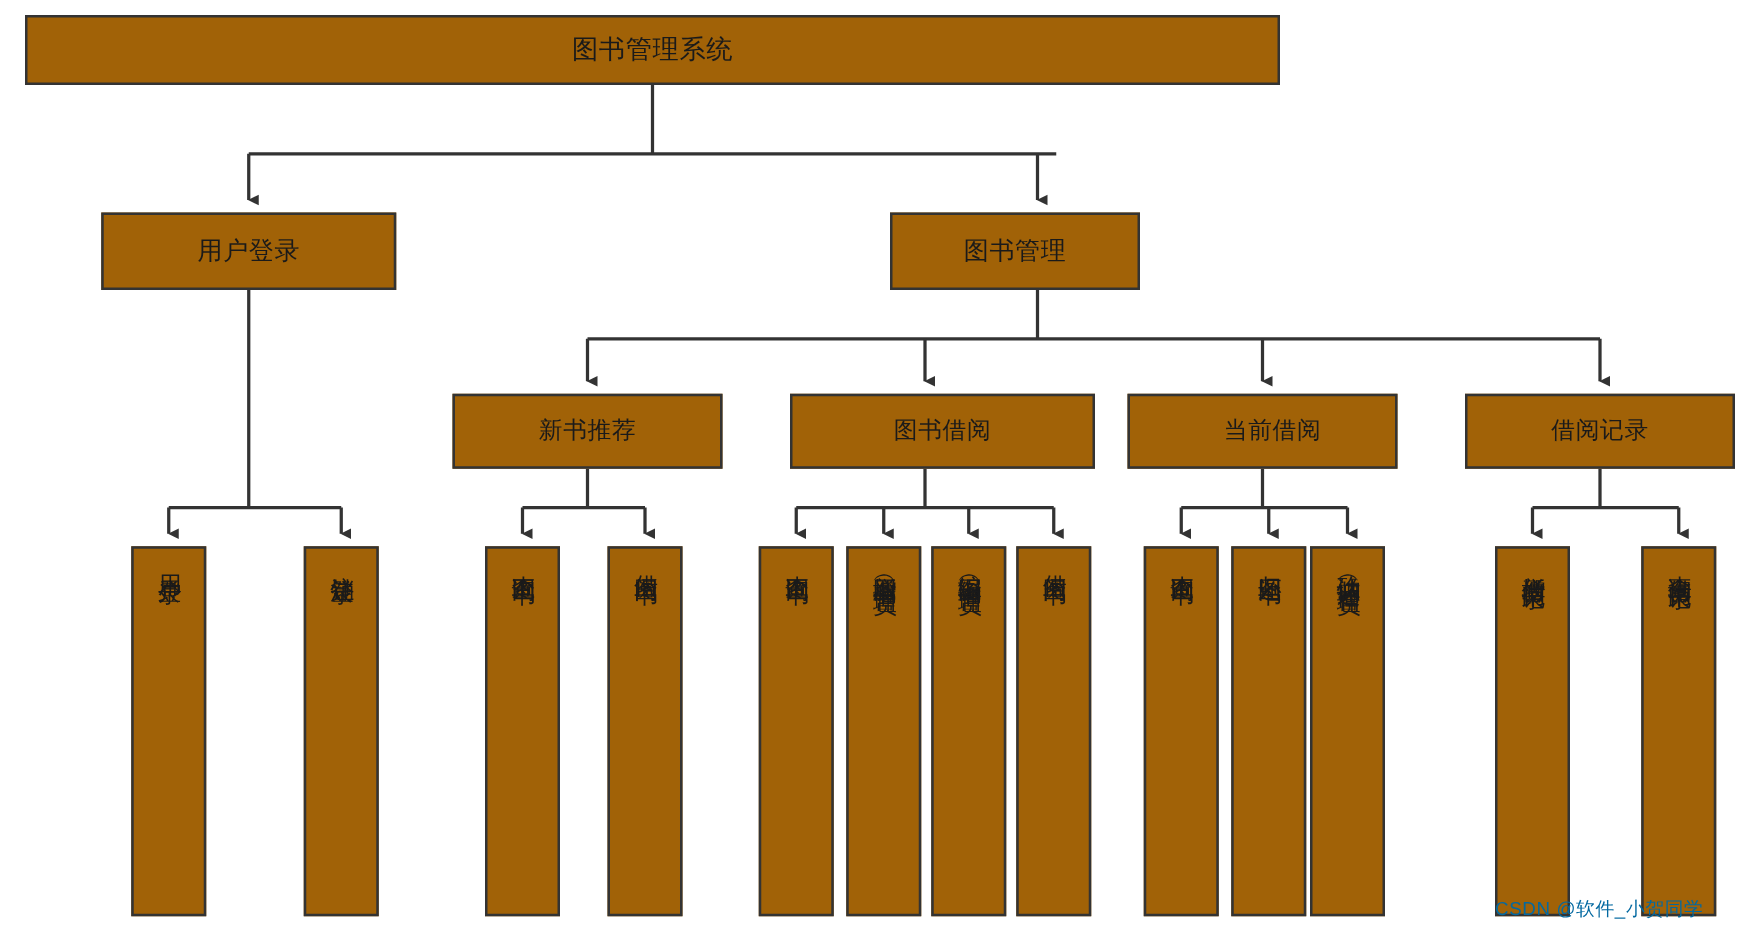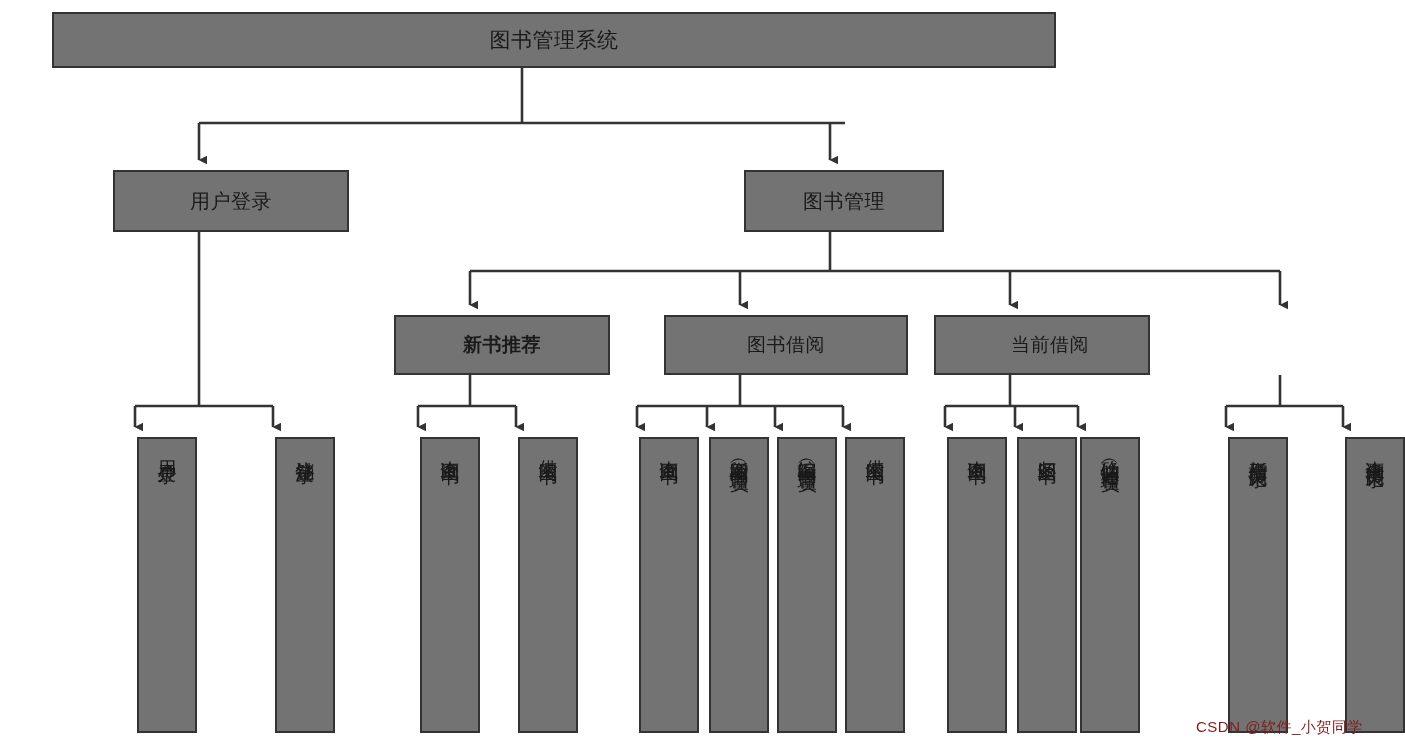--- a/index.html
+++ b/index.html
@@ -22,28 +22,27 @@
     position: absolute;
     left: 0;
     top: 0;
     width: 1405px;
     height: 747px;
     pointer-events: none;
   }
   .node {
     position: absolute;
     box-sizing: border-box;
-    background: #737373;
+    background: #a16207;
     border: 2px solid #84cc16;
     display: flex;
     align-items: center;
     justify-content: center;
     color: #1a1a1a;
     z-index: 2;
-    margin-left: 32px;
   }
   .node.root {
     font-size: 21px;
   }
   .node.level2 {
     font-size: 20px;
   }
   .node.level3 {
     font-size: 19px;
   }
@@ -143,29 +142,32 @@
     <span class="label">图书管理系统</span>
   </div>
 
   <div class="node level2" id="node-l2-0" style="left: 81px; top: 170px; width: 236px; height: 62px; border-color: rgb(51, 51, 51); color: rgb(26, 26, 26);">
     <span class="label">用户登录</span>
   </div>
   <div class="node level2" id="node-l2-1" style="left: 712px; top: 170px; width: 200px; height: 62px; border-color: rgb(51, 51, 51); color: rgb(26, 26, 26);">
     <span class="label">图书管理</span>
   </div>
 
-  <div class="node level3" id="node-l3-0" style="left: 362px; top: 315px; width: 216px; height: 60px; border-color: rgb(51, 51, 51); color: rgb(26, 26, 26); font-weight: bold;">
+  <div class="node level3" id="node-l3-0" style="left: 362px; top: 315px; width: 216px; height: 60px; border-color: rgb(51, 51, 51); color: rgb(26, 26, 26);">
     <span class="label">新书推荐</span>
   </div>
   <div class="node level3" id="node-l3-1" style="left: 632px; top: 315px; width: 244px; height: 60px; border-color: rgb(51, 51, 51); color: rgb(26, 26, 26);">
     <span class="label">图书借阅</span>
   </div>
   <div class="node level3" id="node-l3-2" style="left: 902px; top: 315px; width: 216px; height: 60px; border-color: rgb(51, 51, 51); color: rgb(26, 26, 26); padding-left: 16px;">
     <span class="label">当前借阅</span>
   </div>
+  <div class="node level3" id="node-l3-3" style="left: 1172px; top: 315px; width: 216px; height: 60px; border-color: rgb(51, 51, 51); color: rgb(26, 26, 26);">
+    <span class="label">借阅记录</span>
+  </div>
 
   <div class="node leaf" id="node-leaf-0" style="left: 105px; top: 437px; width: 60px; height: 296px; border-color: rgb(51, 51, 51); color: rgb(26, 26, 26);">
     <span class="label">用户登录</span>
   </div>
   <div class="node leaf" id="node-leaf-1" style="left: 243px; top: 437px; width: 60px; height: 296px; border-color: rgb(51, 51, 51); color: rgb(26, 26, 26);">
     <span class="label">注销登录</span>
   </div>
   <div class="node leaf" id="node-leaf-2" style="left: 388px; top: 437px; width: 60px; height: 296px; border-color: rgb(51, 51, 51); color: rgb(26, 26, 26);">
     <span class="label">查询图书</span>
   </div>
@@ -193,15 +195,15 @@
   <div class="node leaf" id="node-leaf-10" style="left: 1048px; top: 437px; width: 60px; height: 296px; border-color: rgb(51, 51, 51); color: rgb(26, 26, 26);">
     <span class="label">确认归还（管理员）</span>
   </div>
   <div class="node leaf" id="node-leaf-11" style="left: 1196px; top: 437px; width: 60px; height: 296px; border-color: rgb(51, 51, 51); color: rgb(26, 26, 26);">
     <span class="label">新增借阅记录</span>
   </div>
   <div class="node leaf" id="node-leaf-12" style="left: 1313px; top: 437px; width: 60px; height: 296px; border-color: rgb(51, 51, 51); color: rgb(26, 26, 26);">
     <span class="label">查询借阅记录</span>
   </div>
 
-  <div class="watermark" id="watermark" style="left: 1196px; top: 718px; color: #7f1d1d;">CSDN @软件_小贺同学</div>
+  <div class="watermark" id="watermark" style="left: 1196px; top: 718px; color: #0369a1;">CSDN @软件_小贺同学</div>
 
 </div>
 
 </body></html>

